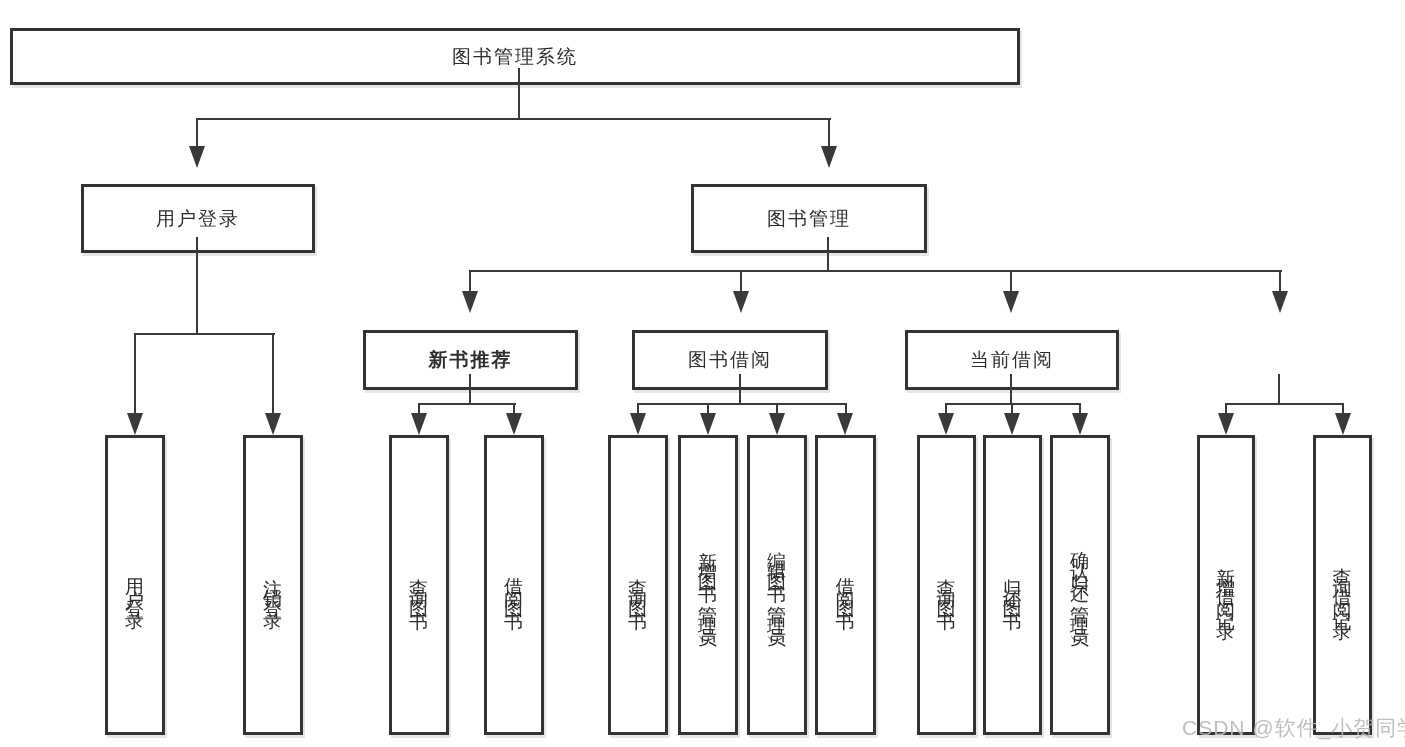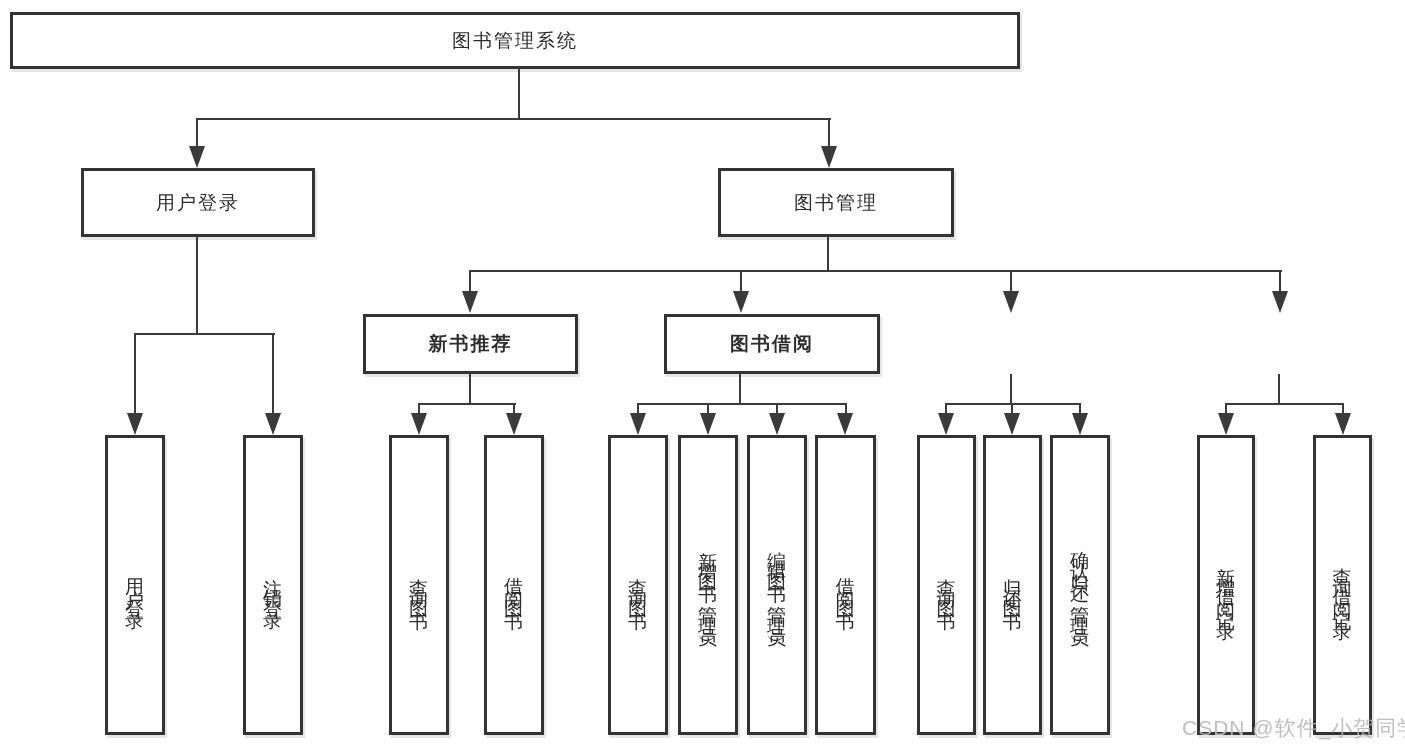--- a/index.html
+++ b/index.html
@@ -6,21 +6,21 @@
   .canvas {
     position:relative; width:1405px; height:747px; background:#ffffff;
     font-family:"Liberation Sans", sans-serif; overflow:hidden;
   }
   .node {
     position:absolute; box-sizing:border-box;
     border:3px solid #333333; background:#ffffff; color:#2d2d2d;
     display:flex; align-items:center; justify-content:center;
     box-shadow:2px 3px 0 rgba(0,0,0,0.10);
   }
-  .node.h { font-size:19px; letter-spacing:2px; white-space:nowrap; }
+  .node.h { font-size:19px; letter-spacing:2px; white-space:nowrap;margin-top:16px; }
   .node.v {
     writing-mode:vertical-rl; text-orientation:mixed;
     font-size:19px; letter-spacing:11px; line-height:1;
   }
   .line { position:absolute; background:#3a3a3a; }
   .arrow {
     position:absolute; width:0; height:0;
     border-left:8px solid transparent; border-right:8px solid transparent;
     border-top:22px solid #3a3a3a;
   }
@@ -43,21 +43,21 @@
     <div class="line" style="left:196px; top:118px; width:635px; height:2px;"></div>
     <div class="line" style="left:196px; top:118px; width:2px; height:32px;"></div>
     <div class="arrow" style="left:189px; top:146px;"></div>
     <div class="line" style="left:828px; top:118px; width:2px; height:32px;"></div>
     <div class="arrow" style="left:821px; top:146px;"></div>
   </div>
 
   <div class="node h" style="left:81px; top:168px; width:234px; height:69px;">
     <span>用户登录</span>
   </div>
-  <div class="node h" style="left:718px; top:168px; width:236px; height:69px;">
+  <div class="node h" style="left:691px; top:168px; width:236px; height:69px;">
     <span>图书管理</span>
   </div>
 
   <div>
     <div class="line" style="left:196px; top:237px; width:2px; height:98px;"></div>
     <div class="line" style="left:134px; top:333px; width:141px; height:2px;"></div>
     <div class="line" style="left:134px; top:333px; width:2px; height:84px;"></div>
     <div class="arrow" style="left:127px; top:413px;"></div>
     <div class="line" style="left:272px; top:333px; width:2px; height:84px;"></div>
     <div class="arrow" style="left:265px; top:413px;"></div>
@@ -72,22 +72,25 @@
     <div class="arrow" style="left:733px; top:291px;"></div>
     <div class="line" style="left:1010px; top:270px; width:2px; height:26px;"></div>
     <div class="arrow" style="left:1003px; top:291px;"></div>
     <div class="line" style="left:1279px; top:270px; width:2px; height:26px;"></div>
     <div class="arrow" style="left:1272px; top:291px;"></div>
   </div>
 
   <div class="node h" style="left:363px; top:314px; width:215px; height:60px;font-weight:bold;">
     <span>新书推荐</span>
   </div>
-  <div class="node h" style="left:664px; top:314px; width:216px; height:60px;font-weight:bold;">
+  <div class="node h" style="left:632px; top:314px; width:196px; height:60px;">
     <span>图书借阅</span>
+  </div>
+  <div class="node h" style="left:905px; top:314px; width:214px; height:60px;">
+    <span>当前借阅</span>
   </div>
 
   <div>
     <div class="line" style="left:469px; top:374px; width:2px; height:31px;"></div>
     <div class="line" style="left:418px; top:403px; width:98px; height:2px;"></div>
     <div class="line" style="left:418px; top:403px; width:2px; height:14px;"></div>
     <div class="arrow" style="left:411px; top:413px;"></div>
     <div class="line" style="left:513px; top:403px; width:2px; height:14px;"></div>
     <div class="arrow" style="left:506px; top:413px;"></div>
   </div>

